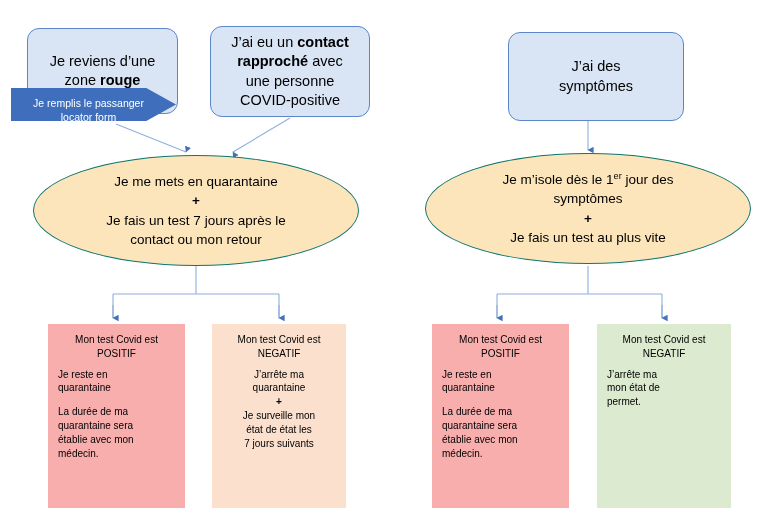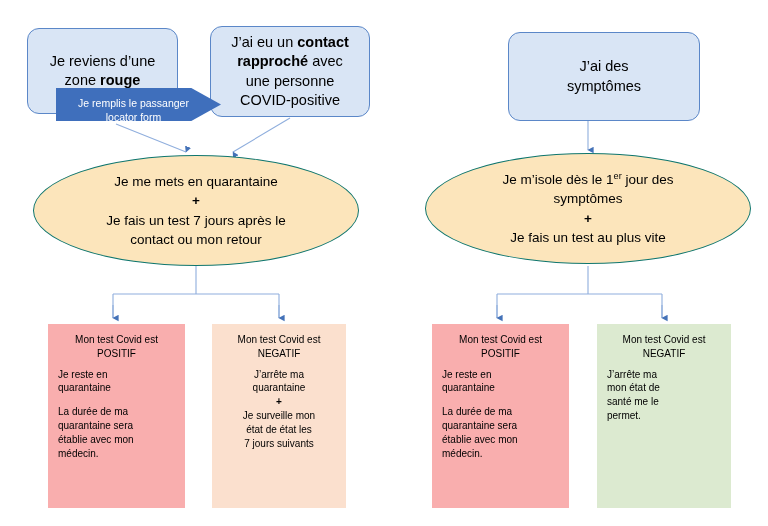--- a/index.html
+++ b/index.html
@@ -33,21 +33,20 @@
   .banner{
     background:#3f6fbc;
     color:#ffffff;
     font-size:10.5px;
     line-height:1.25;
     text-align:center;
     display:flex;align-items:center;justify-content:center;
     padding:15px 16px 3px 6px;
     -webkit-clip-path:polygon(0 0, 82% 0, 100% 50%, 82% 100%, 0 100%);
     clip-path:polygon(0 0, 82% 0, 100% 50%, 82% 100%, 0 100%);
-    margin-left:45px;
   }
   .banner .ln{display:block;}
 
   
   .ell{
     background:#fce5bb;
     border:1px solid #0f766e;
     border-radius:50%;
     display:flex;align-items:center;justify-content:center;
     text-align:center;
@@ -117,21 +116,21 @@
 
   <div class="node src" style="left:210px;top:26px;width:160px;height:91px;">
     <div>
       <span class="ln"><span>J’ai eu un </span><b>contact</b></span>
       <span class="ln"><b>rapproché</b><span> avec</span></span>
       <span class="ln">une personne</span>
       <span class="ln">COVID-positive</span>
     </div>
   </div>
 
-  <div class="node src" style="left:508px;top:32px;width:192px;height:89px;">
+  <div class="node src" style="left:508px;top:32px;width:176px;height:89px;">
     <div>
       <span class="ln">J’ai des</span>
       <span class="ln">symptômes</span>
     </div>
   </div>
 
   <div class="node banner" style="left:11px;top:88px;width:165px;height:33px;">
     <div>
       <span class="ln">Je remplis le passanger</span>
       <span class="ln">locator form</span>
@@ -204,18 +203,17 @@
   </div>
 
   <div class="node res green" style="left:597px;top:324px;width:134px;height:184px;">
     <div class="head">
       <span>Mon test Covid est</span>
       <span class="t2">NEGATIF</span>
     </div>
     <div class="body left">
       <span class="ln">J’arrête ma</span>
       <span class="ln">mon état de</span>
-      <span class="ln">santé me le</span>
       <span class="ln">permet.</span>
     </div>
   </div>
 
 </div>
 
 </body></html>

